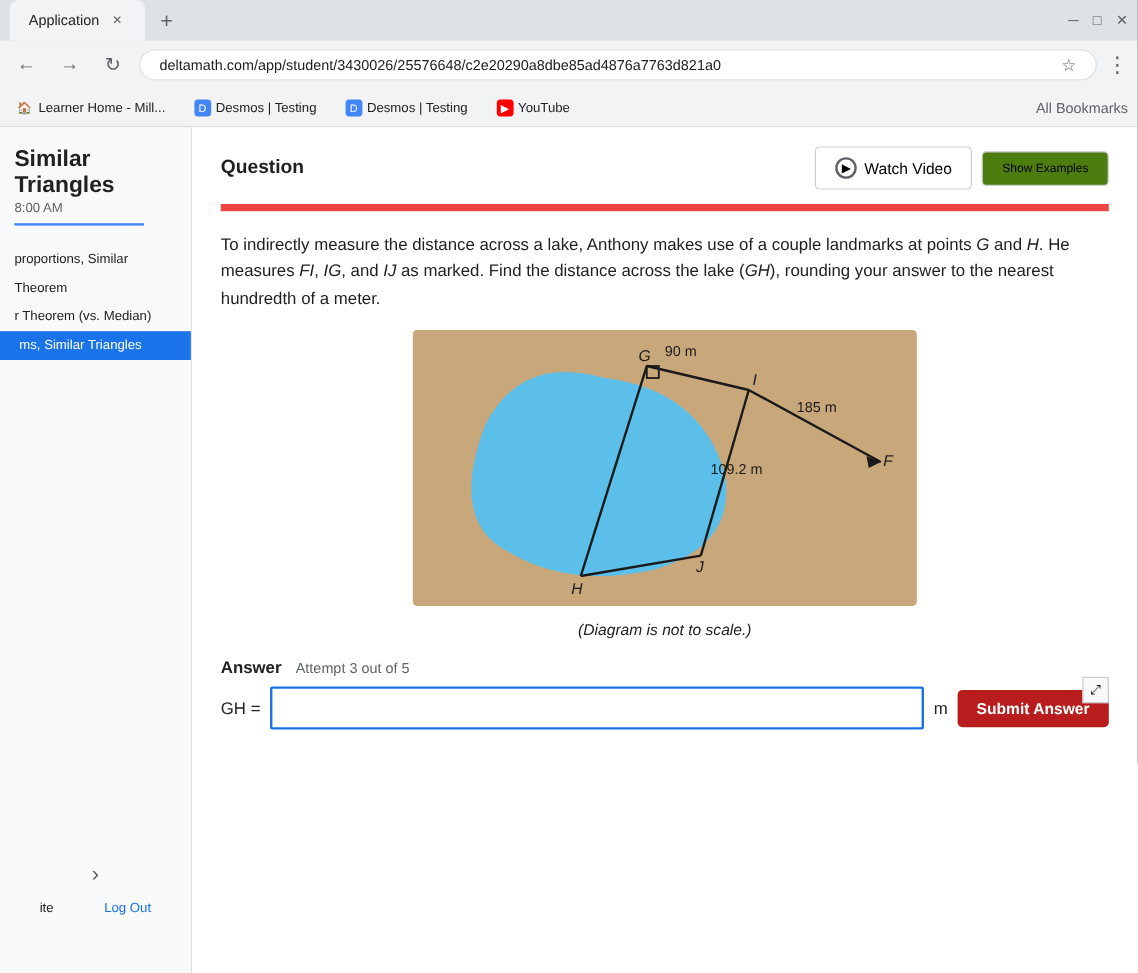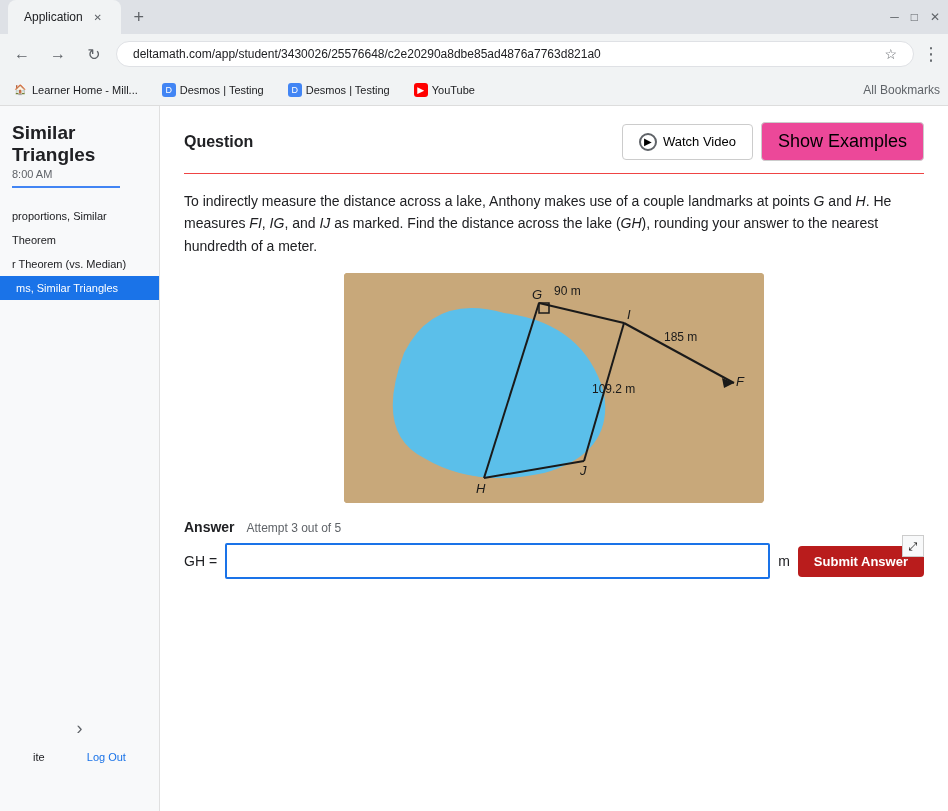--- a/index.html
+++ b/index.html
@@ -228,21 +228,21 @@
       flex: 1;
       padding: 16px 24px;
       overflow-y: auto;
       background: #fff;
     }
 
     .question-header {
       display: flex;
       align-items: center;
       margin-bottom: 16px;
-      border-bottom: 1px solid #ef4444;
+      border-bottom: 6px solid #ef4444;
       padding-bottom: 12px;
     }
 
     .question-title {
       font-size: 16px;
       font-weight: bold;
       color: #202124;
       flex: 1;
     }
 
@@ -264,25 +264,25 @@
       height: 18px;
       border-radius: 50%;
       border: 2px solid #5f6368;
       display: flex;
       align-items: center;
       justify-content: center;
       font-size: 10px;
     }
 
     .show-examples-btn {
-      background: #ec4899;
+      background: #4d7c0f;
       border: 1px solid #ccc;
       border-radius: 4px;
       padding: 8px 16px;
-      font-size: 18px;
+      font-size: 10px;
       cursor: pointer;
     }
 
     .question-text {
       font-size: 14px;
       line-height: 1.6;
       color: #202124;
       margin-bottom: 16px;
     }
 
@@ -496,20 +496,21 @@
         <text x="210" y="22" font-size="12" font-family="Arial" fill="#1a1a1a">90 m</text>
         <text x="283" y="46" font-size="13" font-family="Arial" font-style="italic" fill="#1a1a1a">I</text>
         <text x="320" y="68" font-size="12" font-family="Arial" fill="#1a1a1a">185 m</text>
         <text x="392" y="113" font-size="13" font-family="Arial" font-style="italic" fill="#1a1a1a">F</text>
         <text x="248" y="120" font-size="12" font-family="Arial" fill="#1a1a1a">109.2 m</text>
         <text x="236" y="202" font-size="13" font-family="Arial" font-style="italic" fill="#1a1a1a">J</text>
         <text x="132" y="220" font-size="13" font-family="Arial" font-style="italic" fill="#1a1a1a">H</text>
       </svg>
     </div>
 
+    <div class="diagram-caption">(Diagram is not to scale.)</div>
 
     <div class="answer-section">
       <div class="answer-label">
         <span>Answer</span>
         <span class="attempt-text">Attempt 3 out of 5</span>
       </div>
       <div style="position:relative;margin-top:8px;">
         <span style="position:absolute;right:0;top:-8px;width:22px;height:22px;border:1px solid #ccc;background:#f8f9fa;display:flex;align-items:center;justify-content:center;font-size:11px;cursor:pointer;">⤢</span>
       </div>
       <div class="answer-row">

